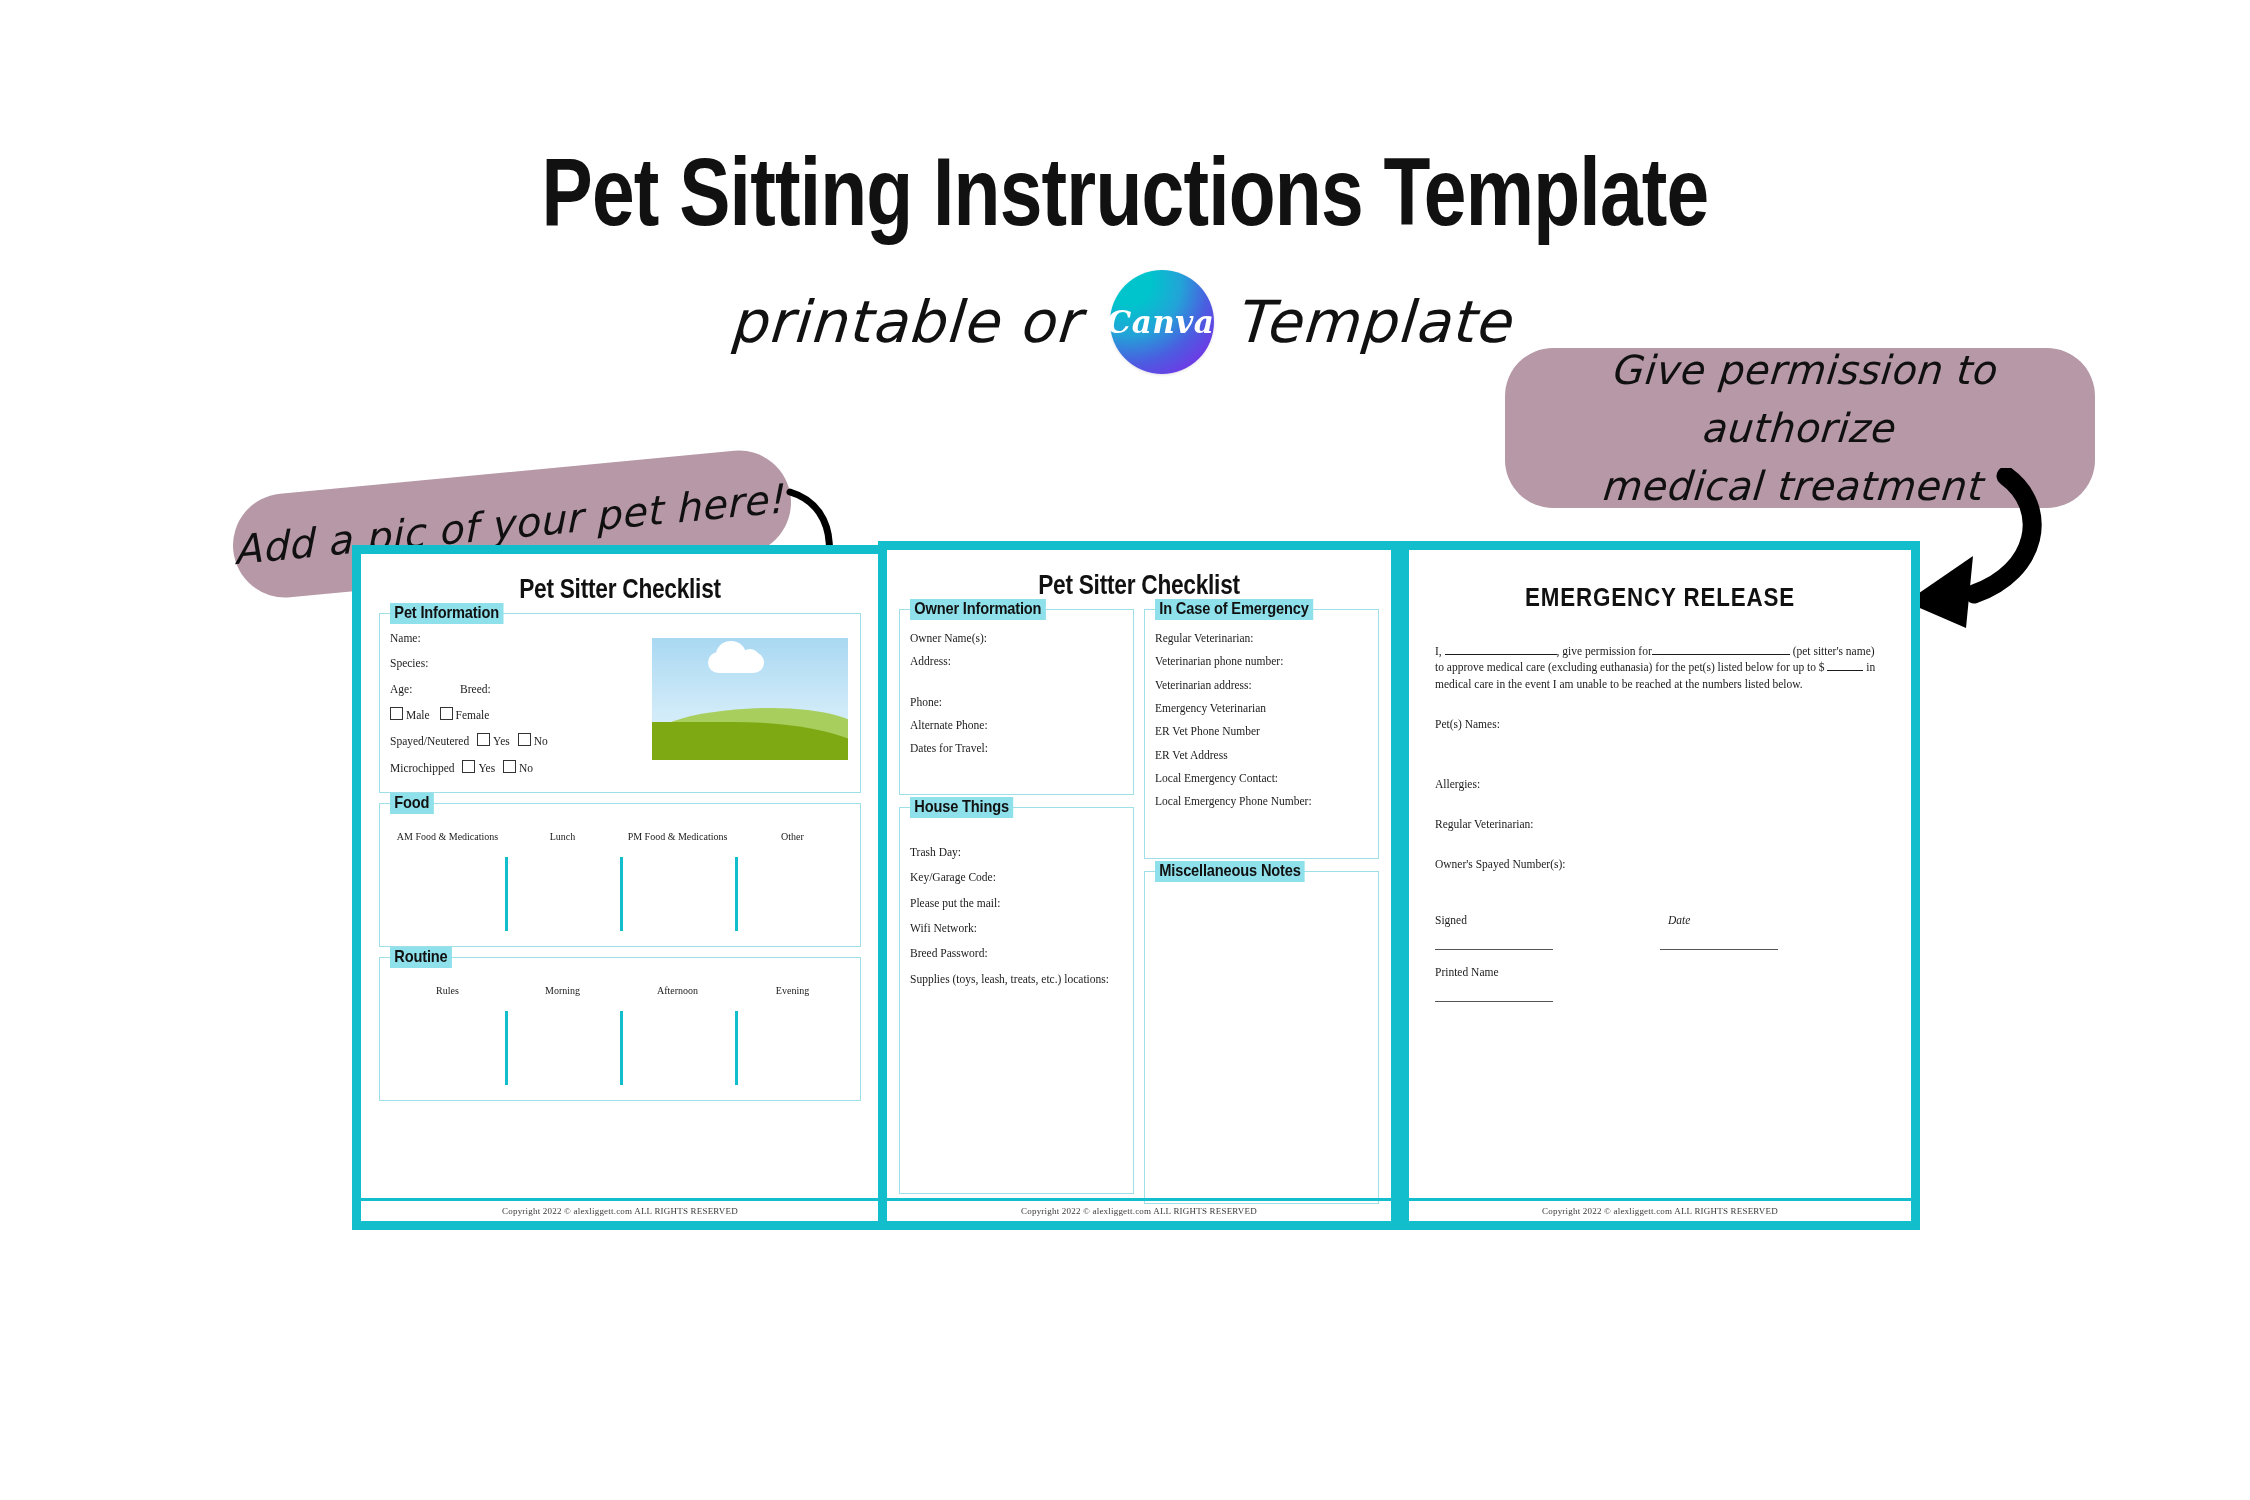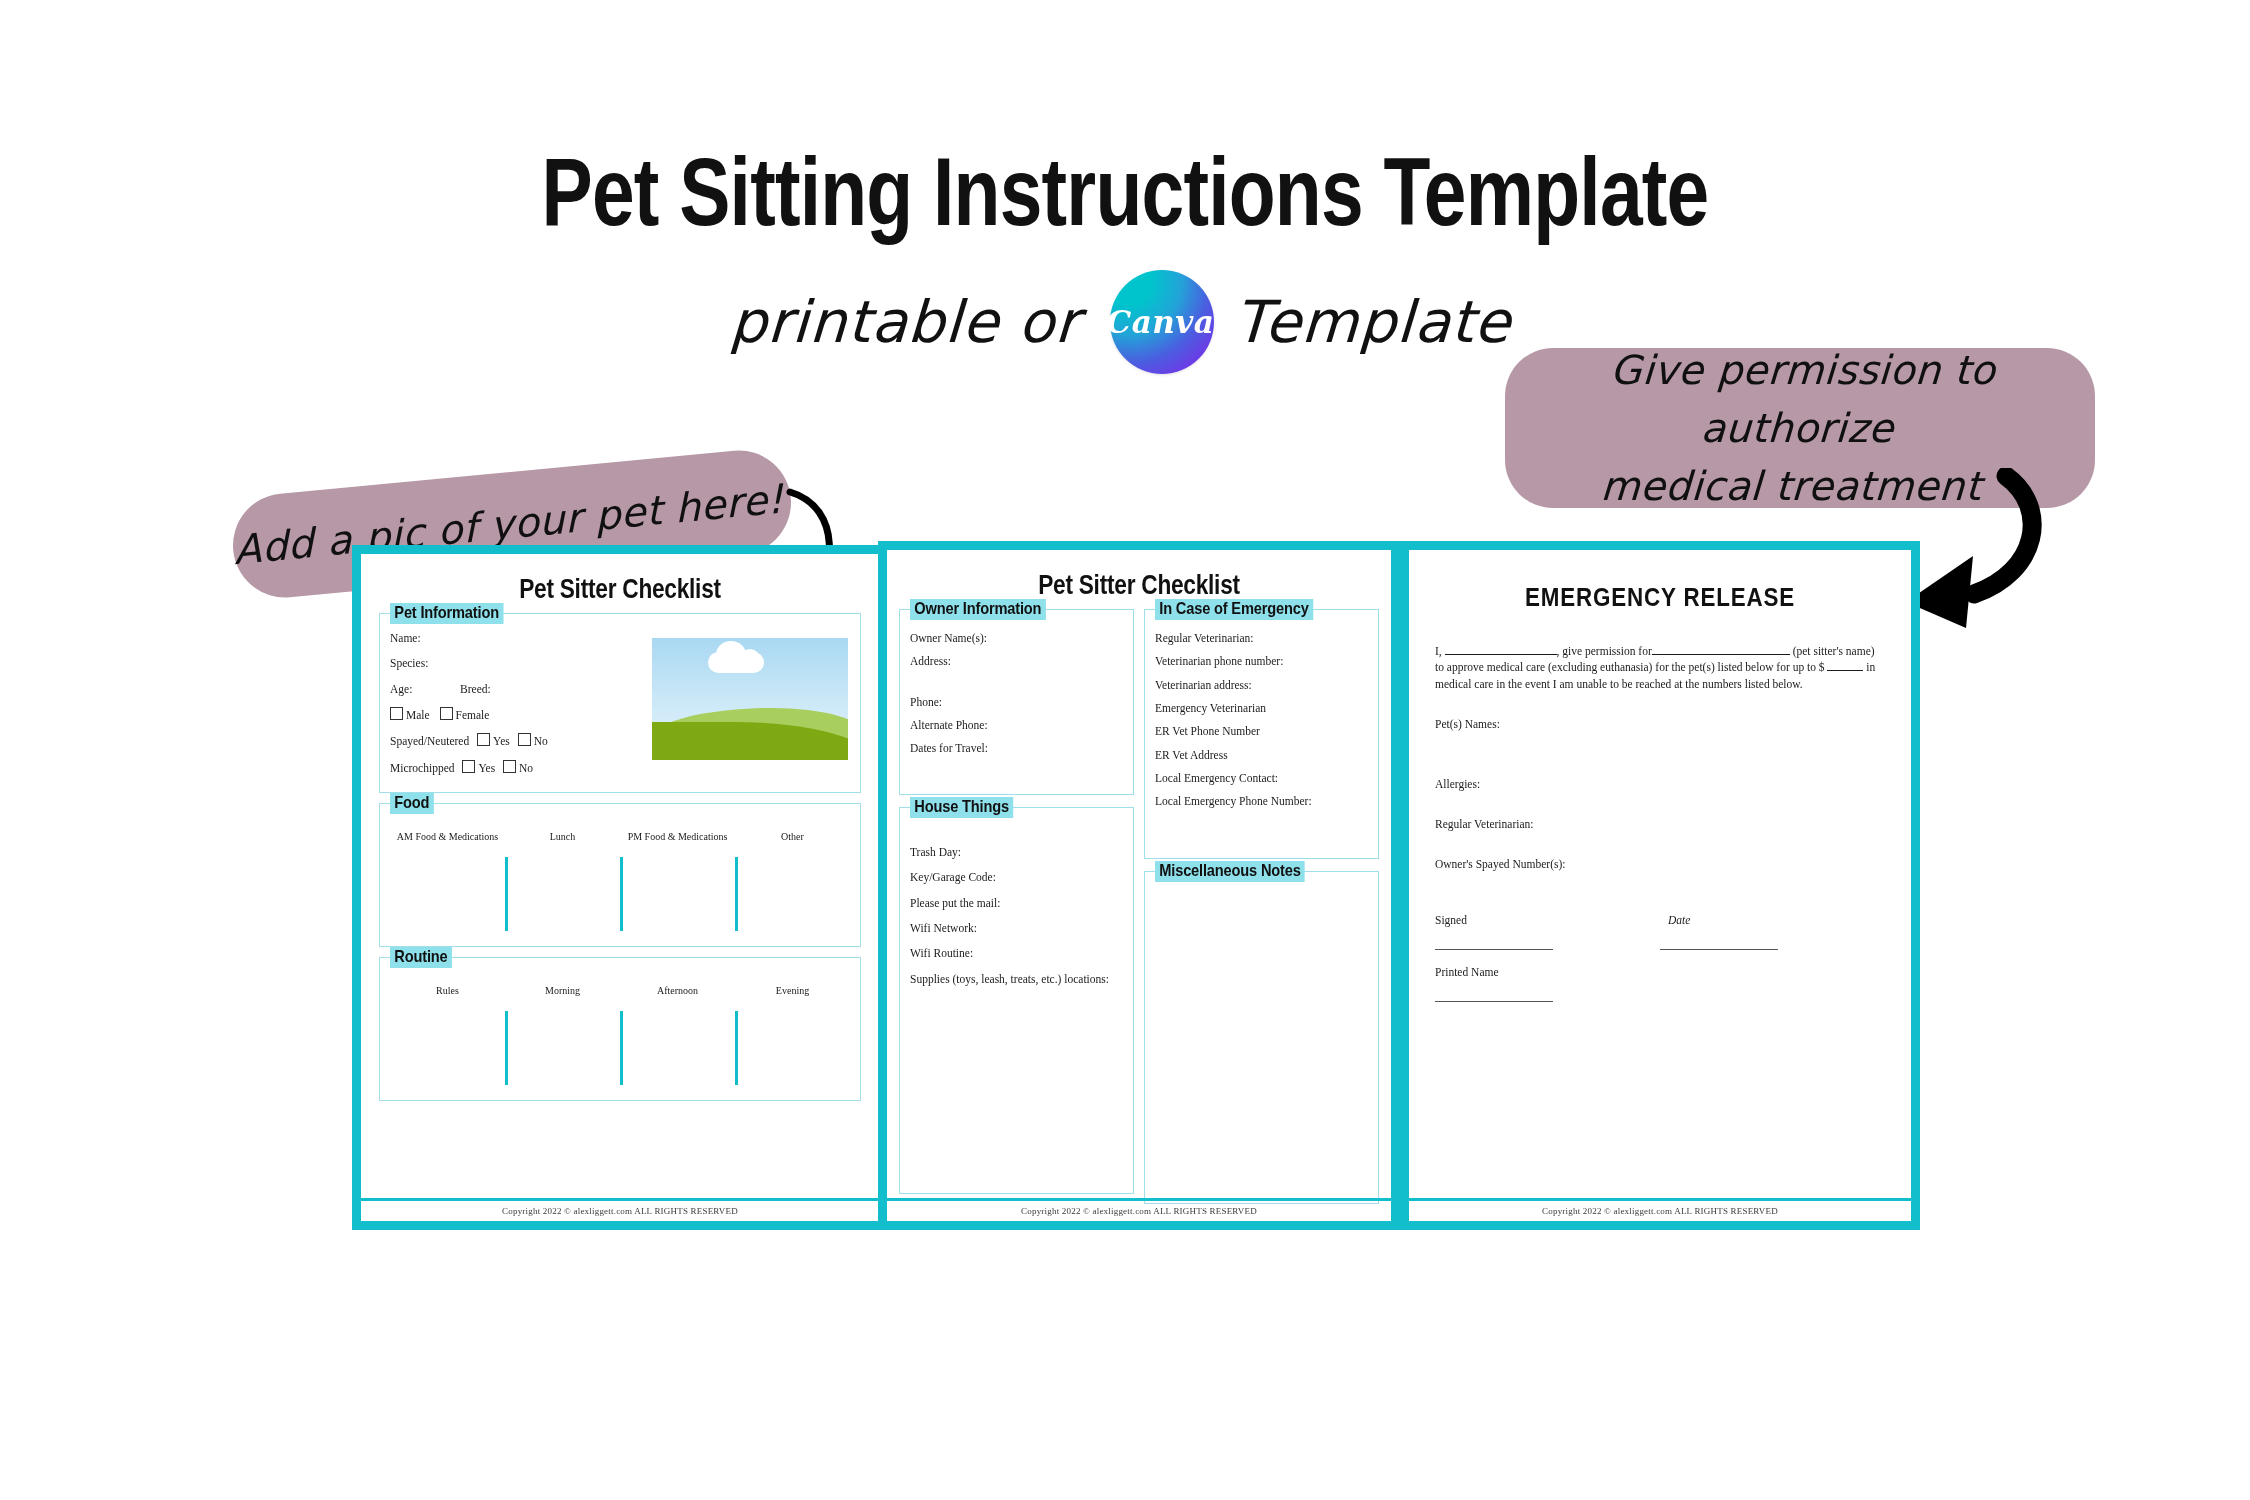--- a/index.html
+++ b/index.html
@@ -294,21 +294,21 @@
             <div class="field tight">Alternate Phone:</div>
             <div class="field tight">Dates for Travel:</div>
           </div>
 
           <div class="sec fill">
             <span class="sec-head">House Things</span>
             <div class="field" style="margin-top:16px;">Trash Day:</div>
             <div class="field">Key/Garage Code:</div>
             <div class="field">Please put the mail:</div>
             <div class="field">Wifi Network:</div>
-            <div class="field">Wifi Routine:</div>
+            <div class="field">Breed Password:</div>
             <div class="field">Supplies (toys, leash, treats, etc.) locations:</div>
           </div>
         </div>
 
         <div class="p2col">
           <div class="sec fill" style="flex:0 0 250px;margin-bottom:12px;">
             <span class="sec-head">In Case of Emergency</span>
             <div class="field tight">Regular Veterinarian:</div>
             <div class="field tight">Veterinarian phone number:</div>
             <div class="field tight">Veterinarian address:</div>

